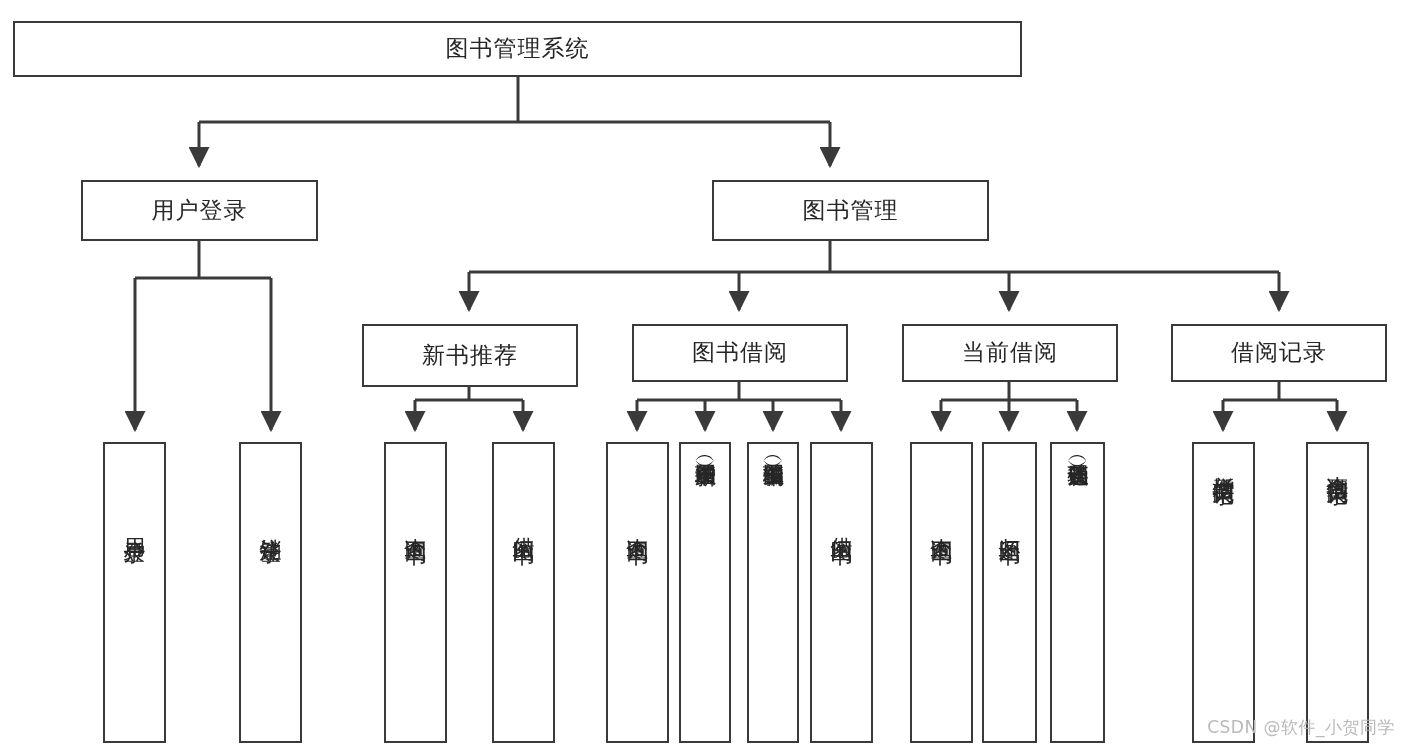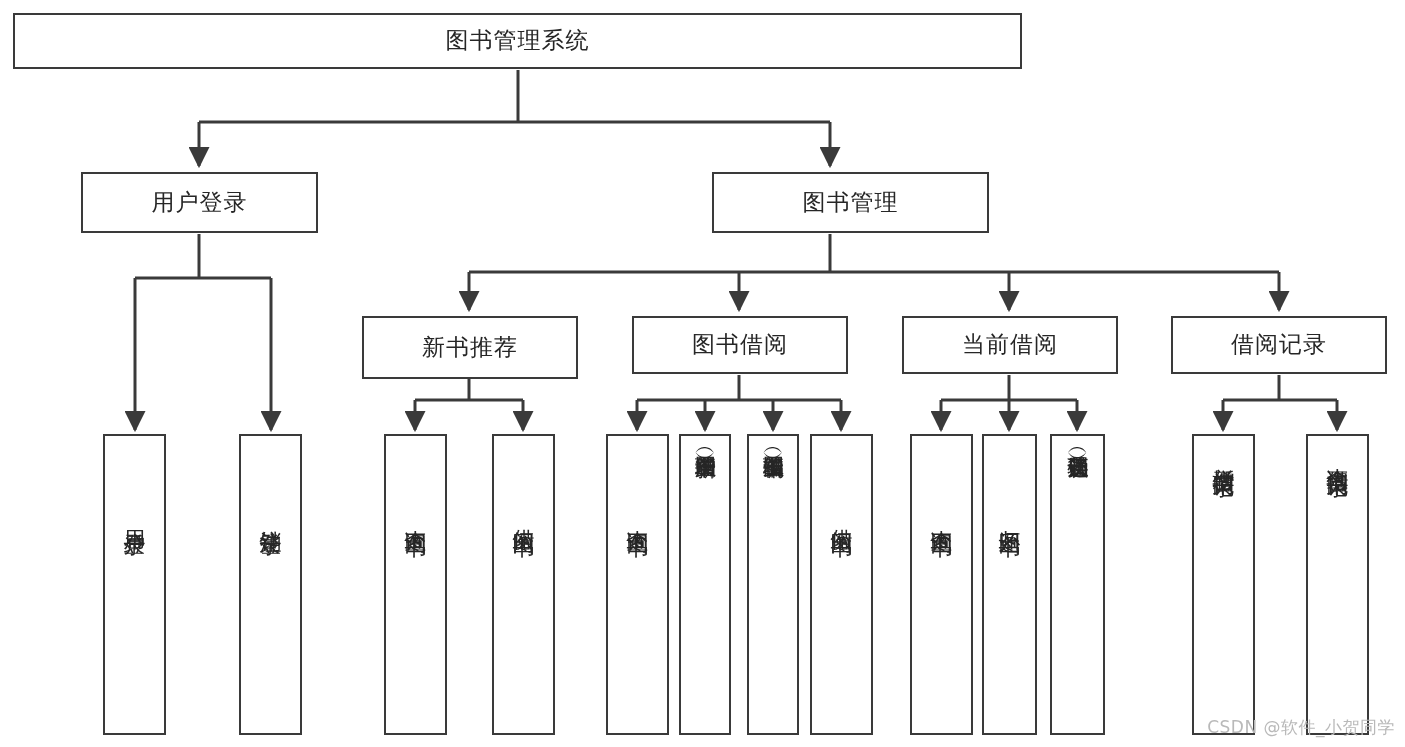--- a/index.html
+++ b/index.html
@@ -28,20 +28,21 @@
   }
   .node {
     position: absolute;
     box-sizing: border-box;
     background: #ffffff;
     border: 2px solid #3a3a3a;
     display: flex;
     align-items: center;
     justify-content: center;
     color: #262626;
+    margin-top: 8px;
   }
   .node-h .label {
     font-size: 23px;
     line-height: 1.1;
     letter-spacing: 1px;
     white-space: nowrap;
   }
   .node-v {
     align-items: flex-start;
     justify-content: center;

